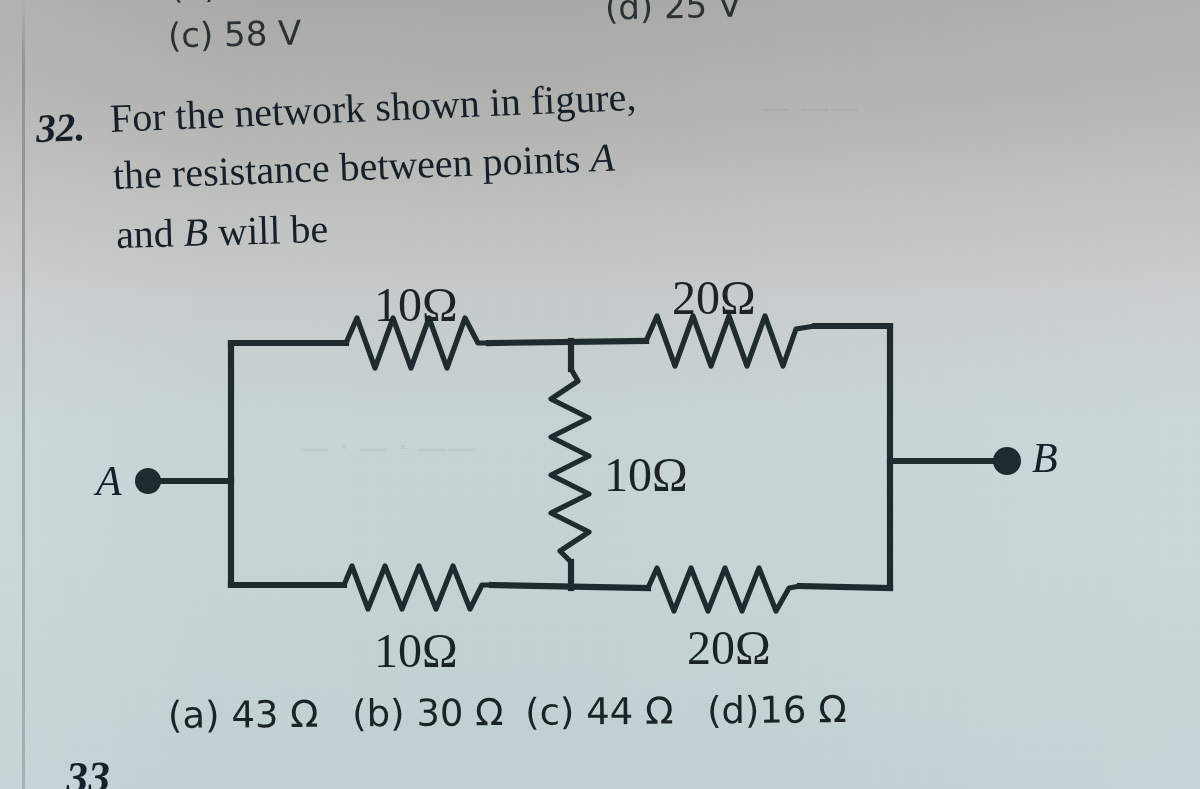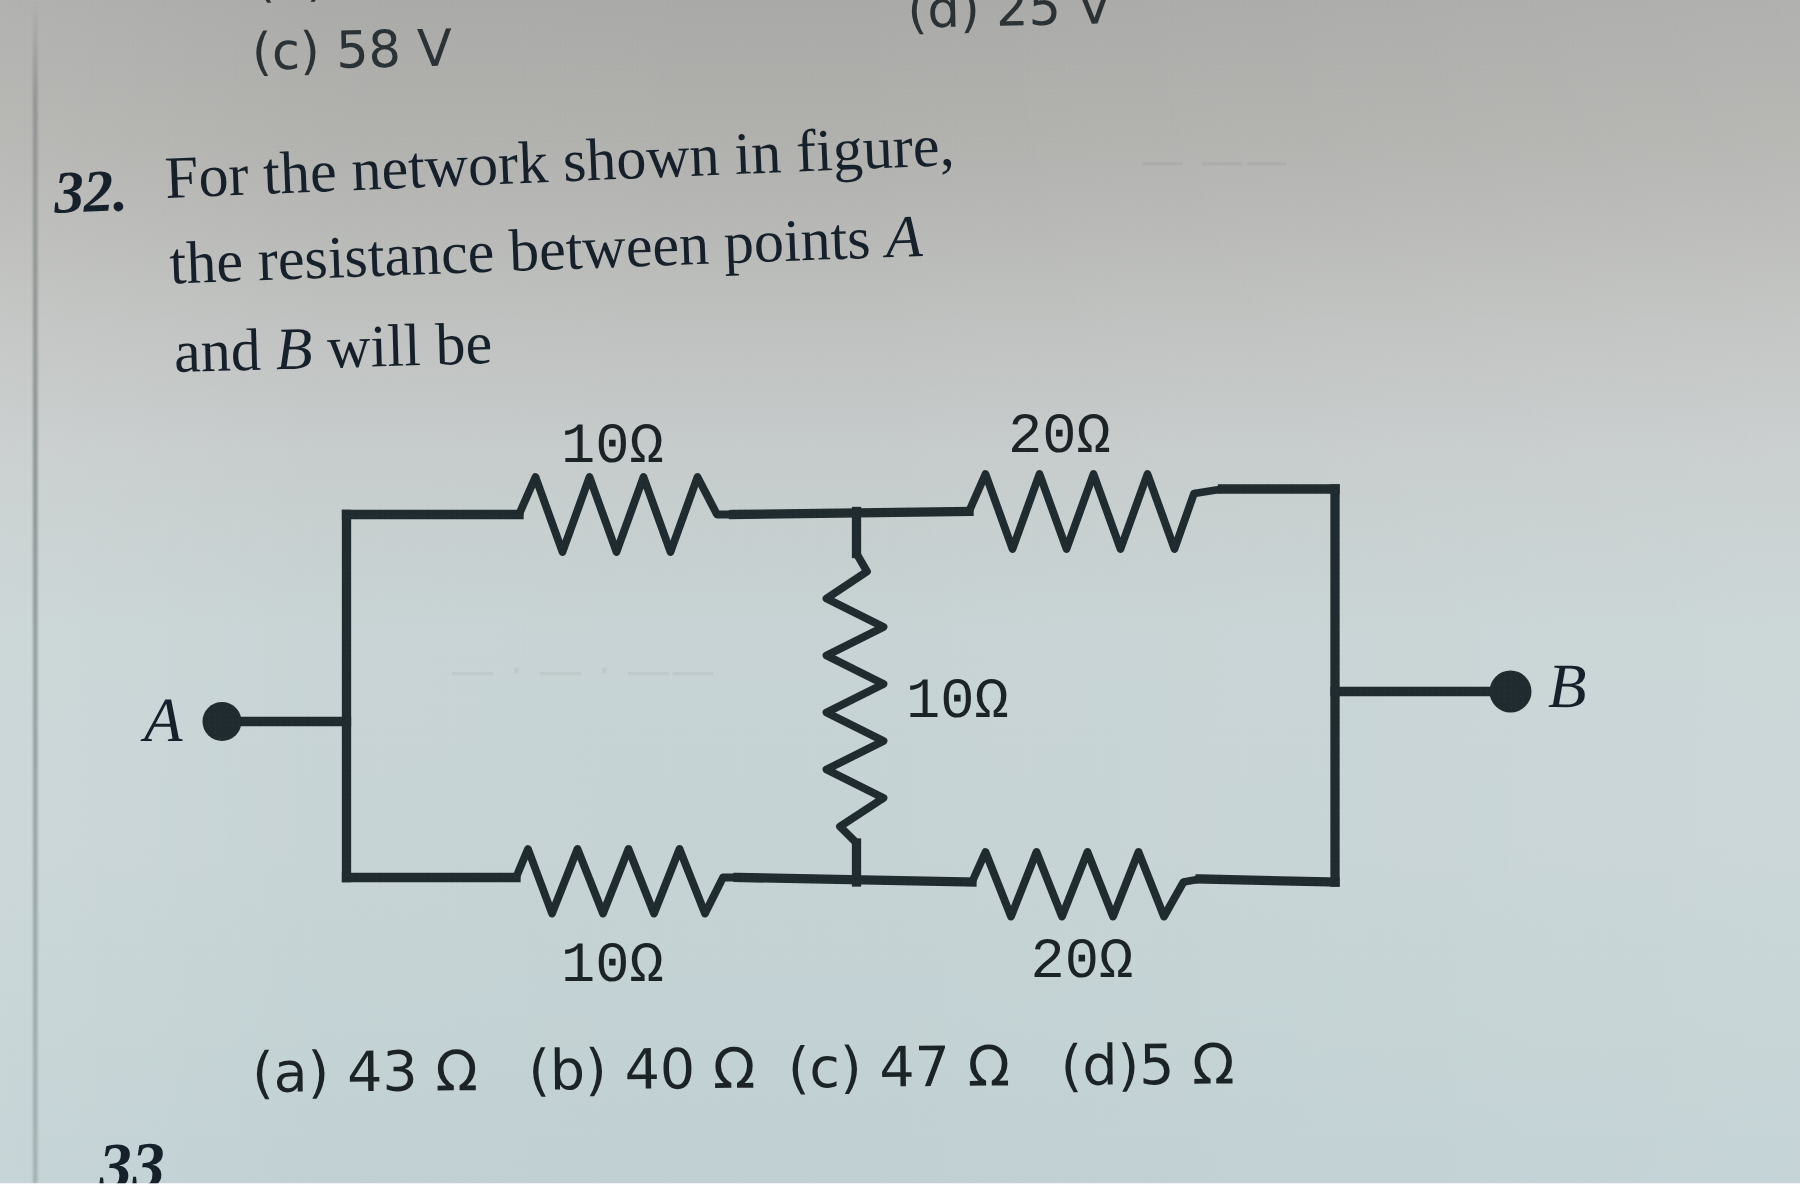--- a/index.html
+++ b/index.html
@@ -157,22 +157,22 @@
     stroke-width: 5.2;
     stroke-linecap: round;
     stroke-linejoin: round;
   }
   #circuit .node {
     fill: #1f2b2e;
   }
 
   
   .rlabel {
-    font-family: Liberation Mono, monospace;
-    font-size: 38px;
+    font-family: Liberation Serif, serif;
+    font-size: 48px;
     color: #1b2326;
     letter-spacing: 0px;
   }
   #lbl-top-left   { left: 374px; top: 277px; }
   #lbl-top-right  { left: 672px; top: 270px; }
   #lbl-center     { left: 604px; top: 447px; }
   #lbl-bot-left   { left: 374px; top: 623px; }
   #lbl-bot-right  { left: 687px; top: 620px; }
 
   
@@ -283,21 +283,21 @@
   <div class="txt rlabel" id="lbl-top-right">20Ω</div>
   <div class="txt rlabel" id="lbl-center">10Ω</div>
   <div class="txt rlabel" id="lbl-bot-left">10Ω</div>
   <div class="txt rlabel" id="lbl-bot-right">20Ω</div>
 
   <div class="txt term" id="term-a">A</div>
   <div class="txt term" id="term-b">B</div>
 
   <div id="answers">
     <span class="opt"><span>(a)</span>&nbsp;<span>43 Ω</span></span><span class="gap-wide"></span>
-    <span class="opt"><span>(b)</span>&nbsp;<span>40 Ω</span></span><span class="gap-narrow"></span>
-    <span class="opt"><span>(c)</span>&nbsp;<span>47 Ω</span></span><span class="gap-wide"></span>
-    <span class="opt"><span>(d)</span><span>5 Ω</span></span>
+    <span class="opt"><span>(b)</span>&nbsp;<span>30 Ω</span></span><span class="gap-narrow"></span>
+    <span class="opt"><span>(c)</span>&nbsp;<span>44 Ω</span></span><span class="gap-wide"></span>
+    <span class="opt"><span>(d)</span><span>16 Ω</span></span>
   </div>
 
   <div class="txt" id="next-q">33</div>
 
   <div id="grain"></div>
 </div>
 
 </body></html>

